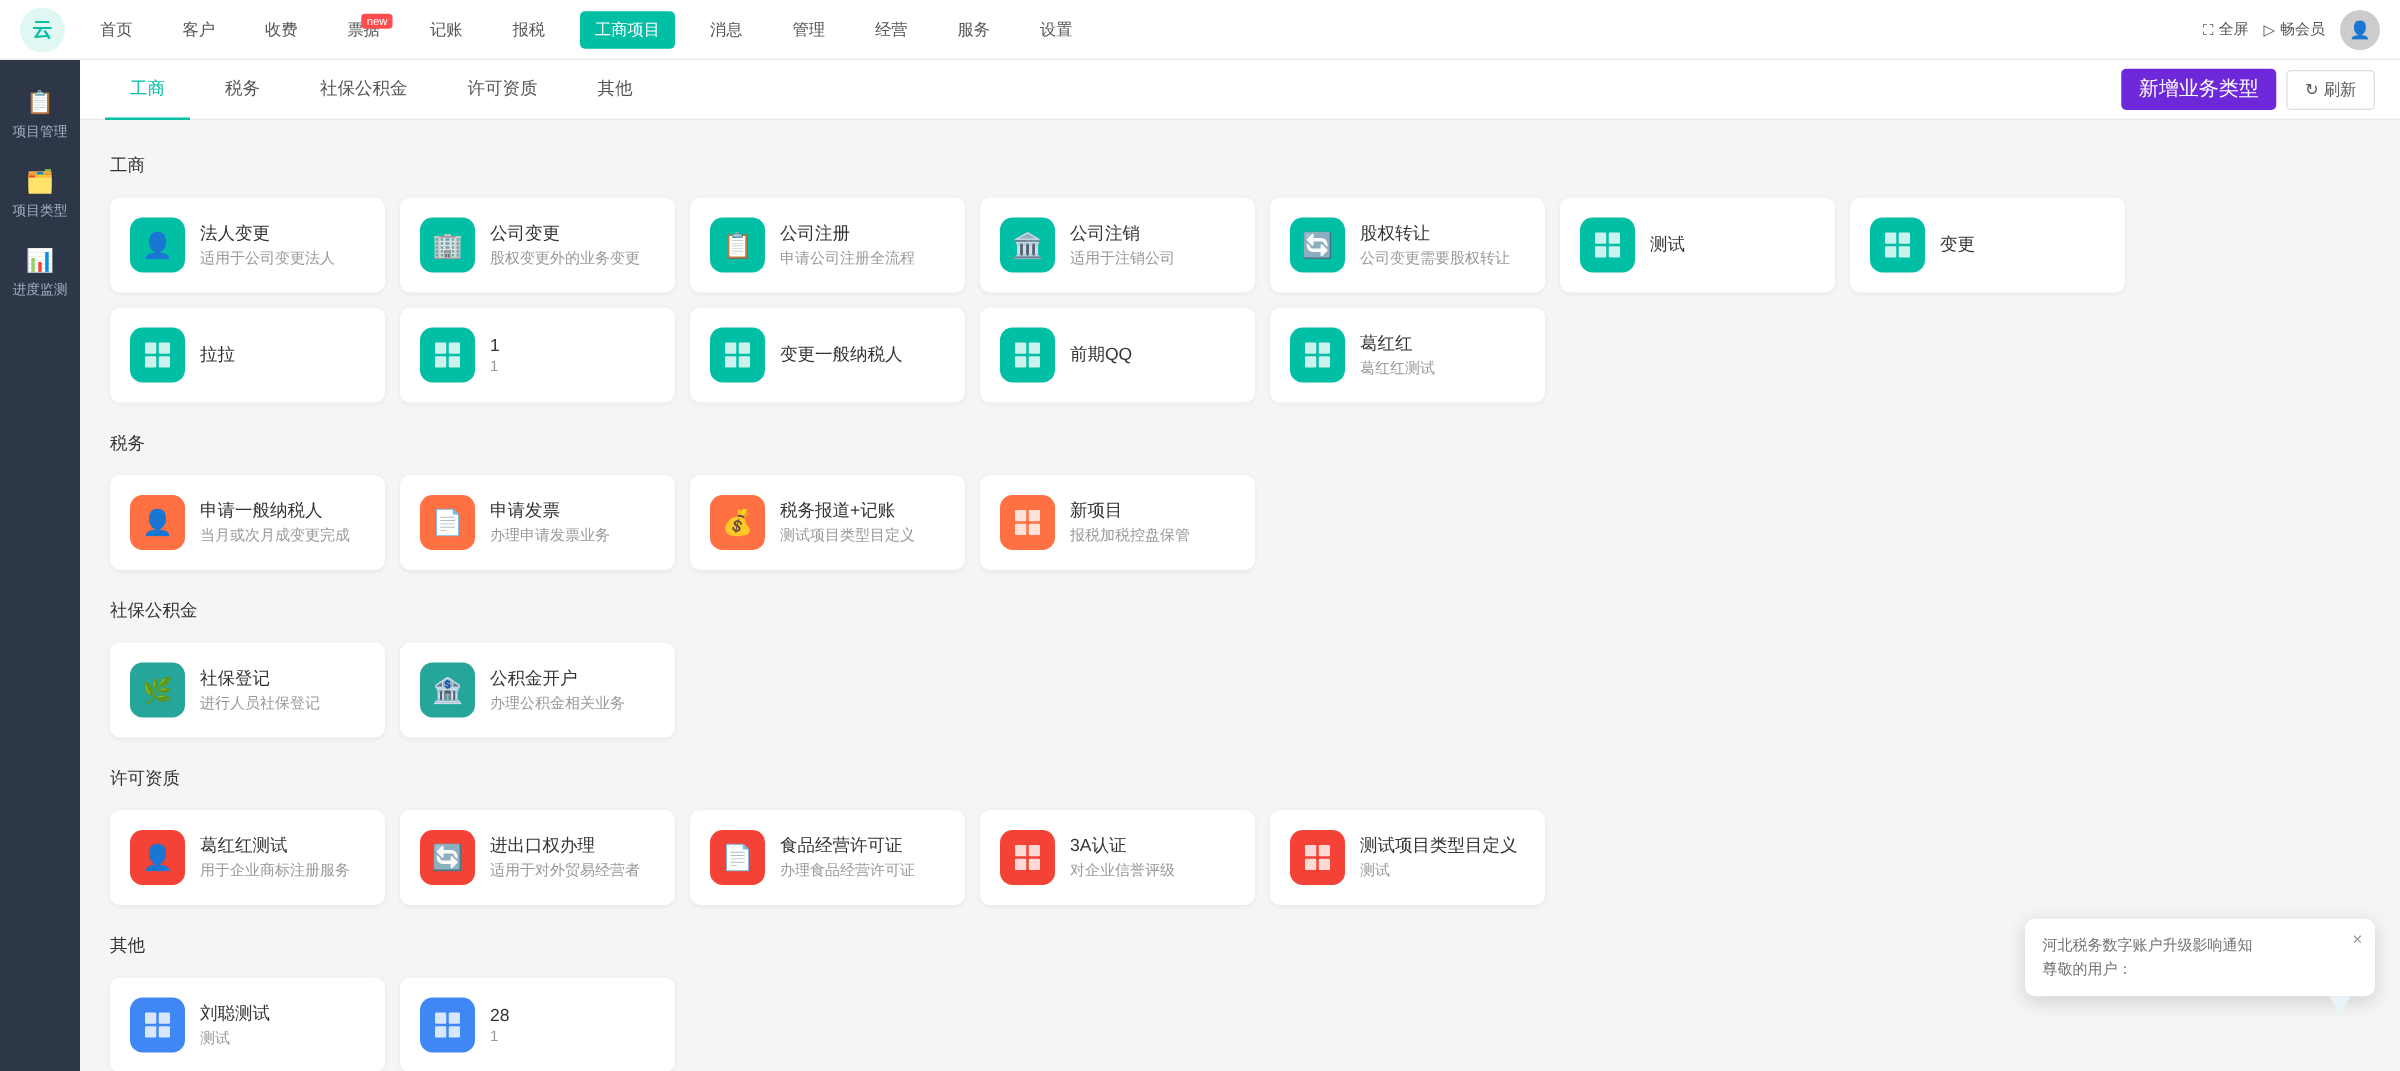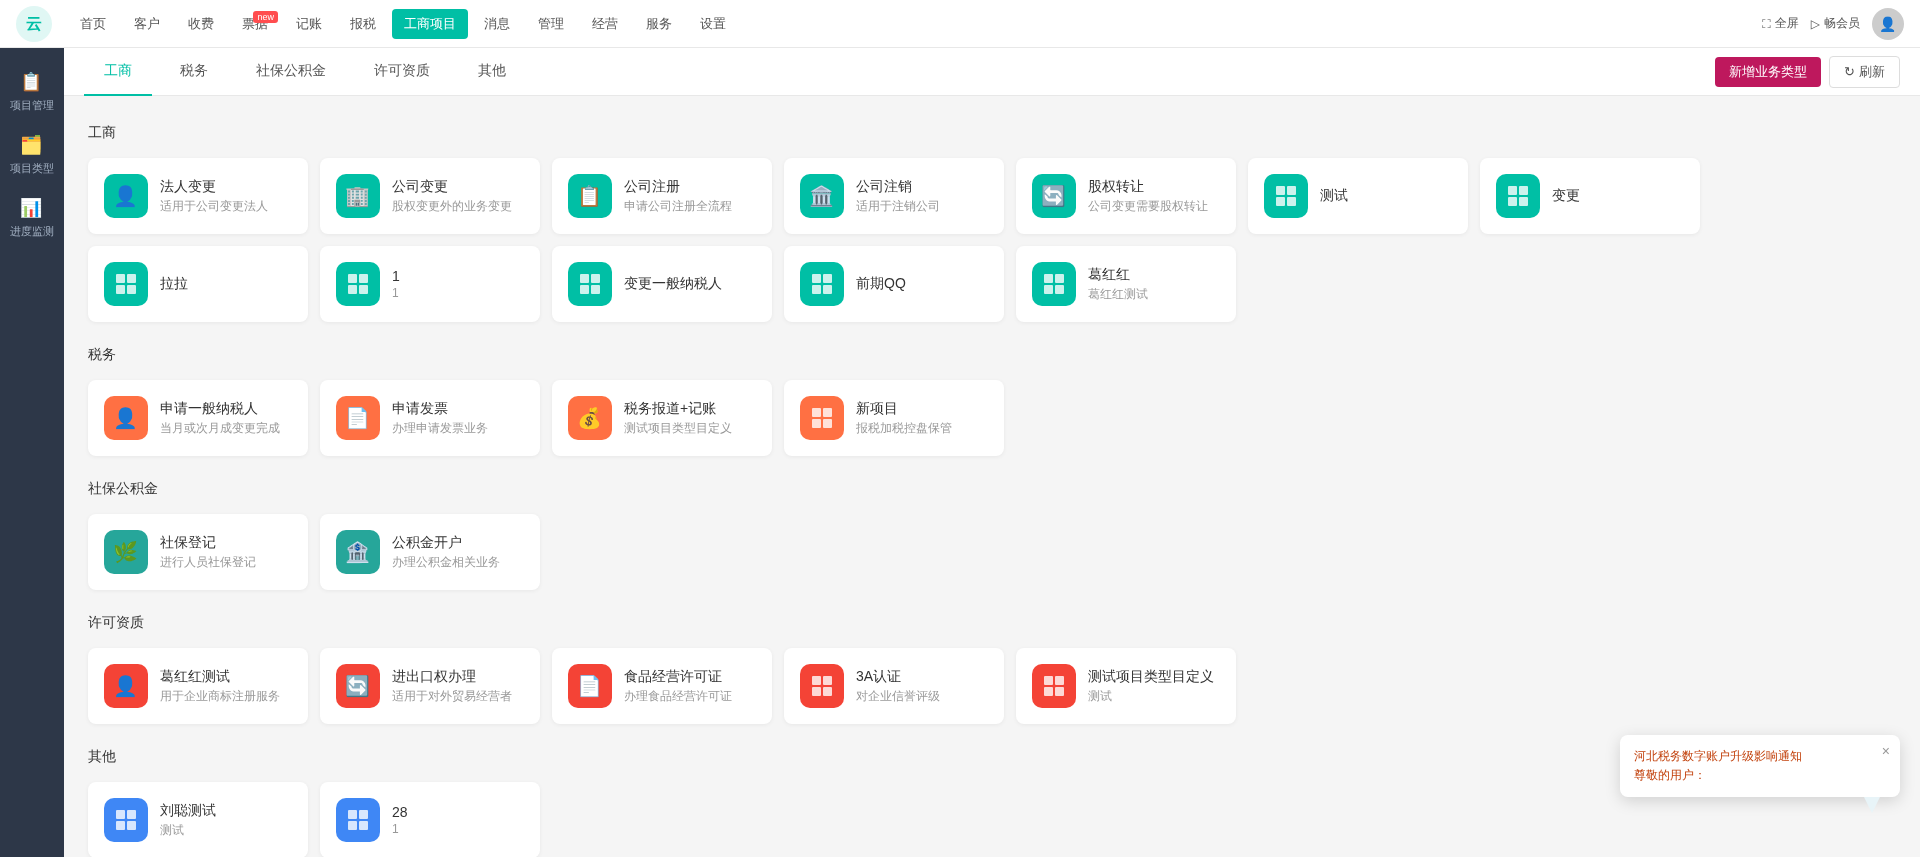--- a/index.html
+++ b/index.html
@@ -21,21 +21,21 @@
       width: 36px;
       height: 36px;
       margin-right: 16px;
       flex-shrink: 0;
     }
     .top-nav-logo svg { width: 36px; height: 36px; }
     .nav-items {
       display: flex;
       align-items: center;
       flex: 1;
-      gap: 4px;
+      gap: 16px;
     }
     .nav-item {
       padding: 6px 12px;
       cursor: pointer;
       color: #555;
       border-radius: 4px;
       font-size: 13px;
       position: relative;
       white-space: nowrap;
     }
@@ -136,27 +136,27 @@
       color: #00bfa5;
       border-bottom: 2px solid #00bfa5;
     }
     .sub-nav-right {
       margin-left: auto;
       display: flex;
       align-items: center;
       gap: 8px;
     }
     .btn-add {
-      background: #be185d;
+      background: #6d28d9;
       color: #fff;
       border: none;
       padding: 6px 14px;
       border-radius: 4px;
       cursor: pointer;
-      font-size: 13px;
+      font-size: 16px;
     }
     .btn-refresh {
       background: #fff;
       border: 1px solid #ddd;
       padding: 6px 14px;
       border-radius: 4px;
       cursor: pointer;
       font-size: 13px;
       color: #555;
       display: flex; align-items: center; gap: 4px;
@@ -638,16 +638,16 @@
         <div class="card-desc">1</div>
       </div>
     </div>
         </div>
       </div>
     </div>
 </div>
 
 <div class="notification-popup">
   <span class="notification-close">×</span>
-  <div style="white-space:pre-line; font-size:12px; color:#c2410c; line-height:1.6;">河北税务数字账户升级影响通知
+  <div style="white-space:pre-line; font-size:12px; color:#737373; line-height:1.6;">河北税务数字账户升级影响通知
 尊敬的用户：</div>
   <div class="notification-arrow"></div>
 </div>
 
 </body></html>

